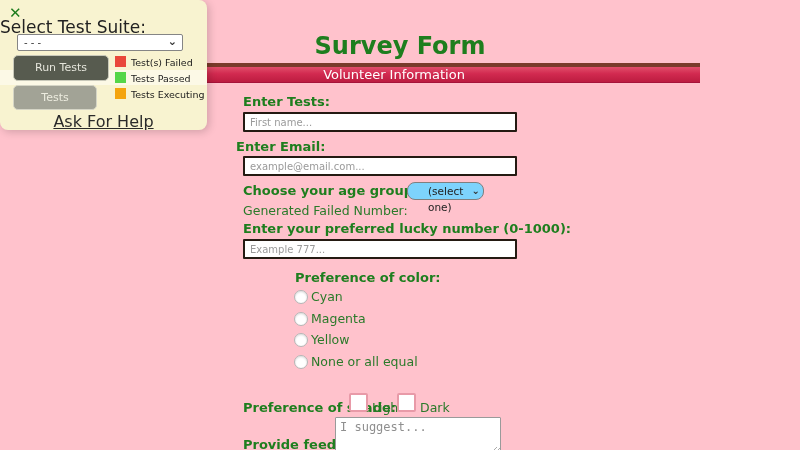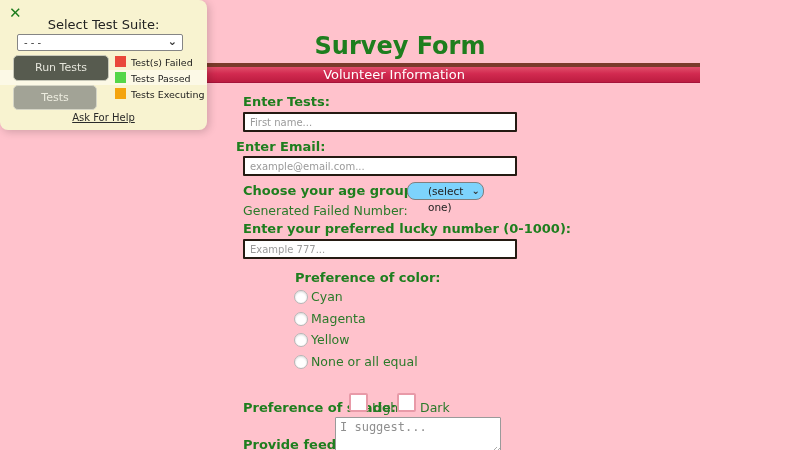--- a/index.html
+++ b/index.html
@@ -4,34 +4,34 @@
 <style>
   html,body{margin:0;padding:0;}
   body{width:800px;height:450px;overflow:hidden;font-family:"DejaVu Sans","Liberation Sans",sans-serif;}
   .screen{position:relative;width:800px;height:450px;background:#ffc2cc;overflow:hidden;}
 
   
   .test-panel{position:absolute;left:0;top:0;width:207px;height:130px;background:#f8f3d0;
     border-radius:0 8px 8px 8px;box-shadow:2px 2px 8px rgba(0,0,0,0.18);z-index:50;}
   .collapse-chevron{position:absolute;left:-6px;top:0px;font-size:14px;font-weight:bold;color:#1d7c1d;cursor:pointer;}
   .close-x{position:absolute;left:9px;top:4px;font-size:15px;font-weight:bold;color:#1d7c1d;cursor:pointer;}
-  .suite-label{position:absolute;left:0;top:17px;width:100%;text-align:center;font-size:13px;color:#222;}
+  .suite-label{position:absolute;left:0;top:17px;width:100%;font-size:17px;color:#222;}
   .suite-select{position:absolute;left:17px;top:34px;width:166px;height:17px;background:#fff;
     border:1px solid #858585;border-radius:2px;font-size:10px;color:#3a3a3a;line-height:16px;
     padding-left:6px;box-sizing:border-box;cursor:pointer;}
   .suite-select .chev{position:absolute;right:5px;top:-1px;font-size:11px;font-weight:bold;color:#333;}
   .row-stripe{position:absolute;left:0;top:70px;width:207px;height:15px;background:rgba(255,255,252,0.5);}
   .tp-btn{position:absolute;border-radius:5px;text-align:center;font-size:11px;cursor:pointer;box-sizing:border-box;}
   .btn-run{left:13px;top:55px;width:96px;height:26px;background:#575b4f;color:#e5e5db;
     border:1px solid #c9c9ba;line-height:24px;}
   .btn-tests{left:13px;top:85px;width:84px;height:25px;background:#a2a396;color:#edecdf;
     border:1px solid #d5d5c6;line-height:23px;}
   .legend-square{position:absolute;left:115px;width:11px;height:11px;}
   .legend-text{position:absolute;left:131px;font-size:9.5px;color:#1b1b1b;white-space:nowrap;}
-  .help-link{position:absolute;left:0;top:112px;width:100%;text-align:center;font-size:10px;
+  .help-link{position:absolute;left:0;top:112px;width:100%;text-align:center;font-size:16px;
     color:#2a2a2a;text-decoration:underline;cursor:pointer;}
 
   
   .page-title{position:absolute;left:0;top:16px;width:800px;text-align:center;
     font-size:24px;font-weight:bold;color:#1e7e1e;line-height:28px;}
   .section-bar{position:absolute;left:200px;top:63px;width:500px;height:15px;
     border-top:4px solid #7a3a2a;border-bottom:1px solid #a5133a;
     background:linear-gradient(180deg,#e14e6a 0%,#d22a50 45%,#bc1c40 100%);}
   .section-bar .bar-text{display:block;width:100%;text-align:center;padding-right:112px;
     box-sizing:border-box;font-size:13px;color:#fff;line-height:15px;}

